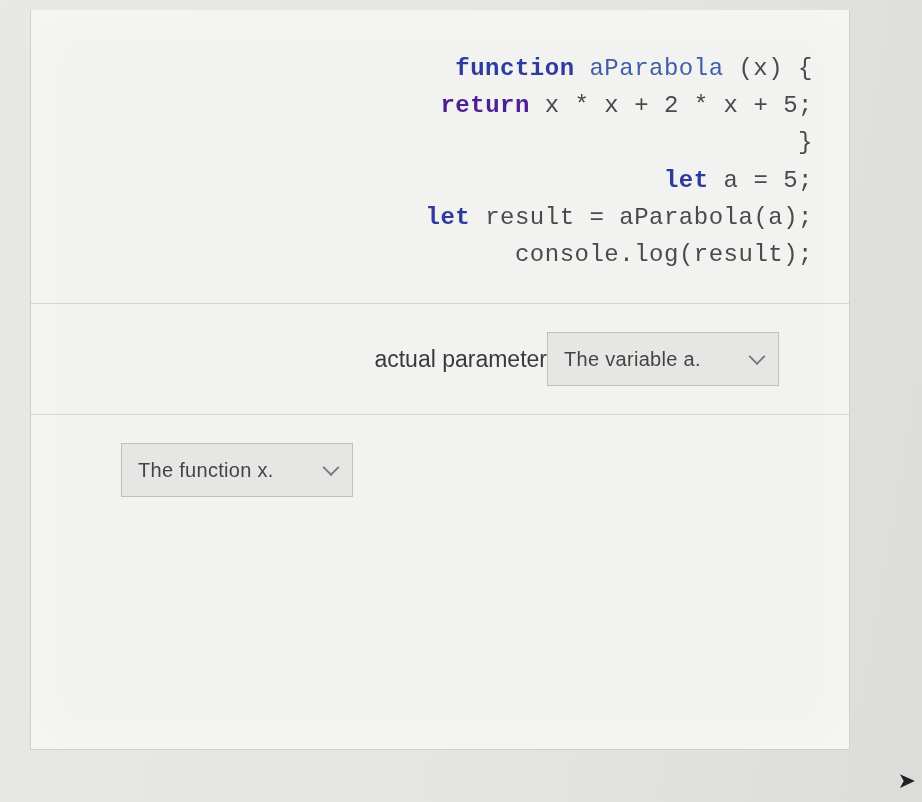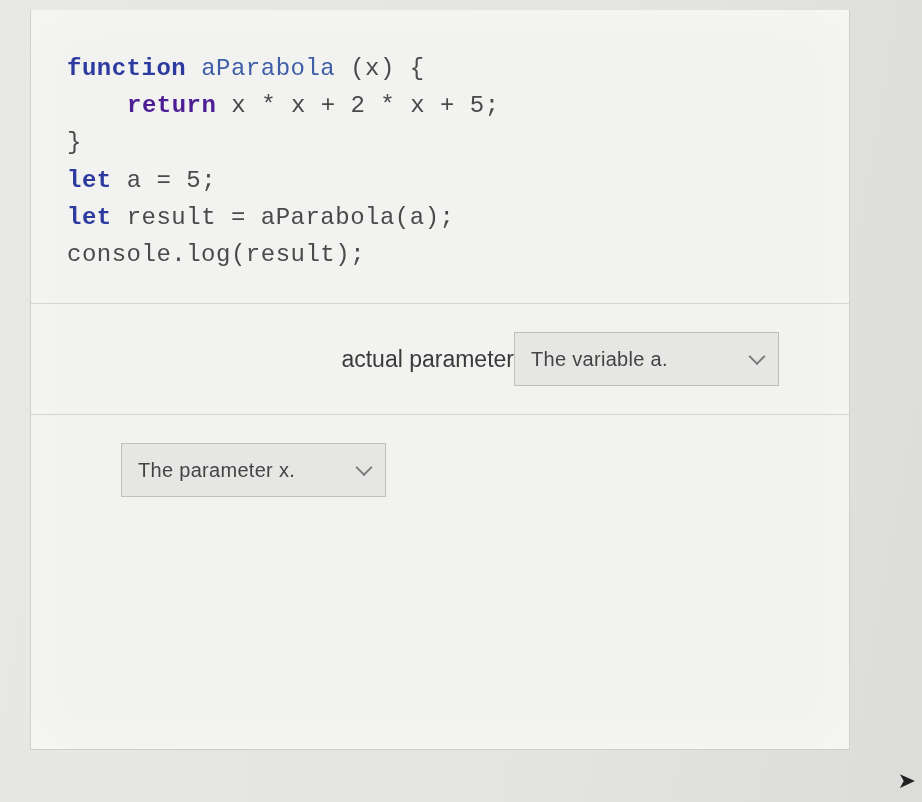--- a/index.html
+++ b/index.html
@@ -26,20 +26,21 @@
     padding: 40px 0 20px 0;
     box-shadow: inset 0 0 60px rgba(255,255,255,0.4);
   }
   .code-block {
     font-family: "Consolas","Menlo","Courier New",monospace;
     font-size: 24px;
     line-height: 1.55;
     color: #4a4a4a;
     padding: 0 36px 30px 36px;
     letter-spacing: 0.5px;
+    text-align: right;
   }
   .kw   { color: #2d3aa0; font-weight: 600; }
   .fn   { color: #3f5ea8; }
   .ret  { color: #4c1d95; font-weight: 600; }
   .var  { color: #4a4a4a; }
   .punct{ color: #4a4a4a; }
 
   .match-row {
     display: flex;
     align-items: center;
@@ -47,21 +48,21 @@
     padding: 28px 70px 28px 90px;
     text-align: right;
   }
   .match-label {
     flex: 1;
     font-size: 23px;
     color: #3a3a3a;
   }
   .select-wrap {
     position: relative;
-    width: 265px;
+    width: 232px;
   }
   .select-box {
     width: 100%;
     height: 54px;
     background: #e6e6e4;
     border: 1px solid #bfbfbd;
     padding: 0 40px 0 16px;
     font-size: 20px;
     color: #444;
     display: flex;
@@ -129,21 +130,21 @@
         <div class="select-box">
           <span>The variable a.</span>
         </div>
       </div>
     </div>
 
 
     <div class="match-row">
       <div class="select-wrap">
         <div class="select-box">
-          <span>The parameter x.</span>
+          <span>The function x.</span>
         </div>
       </div>
     </div>
 
   </div>
 
   <span class="cursor">➤</span>
 </div>
 
 </body></html>

